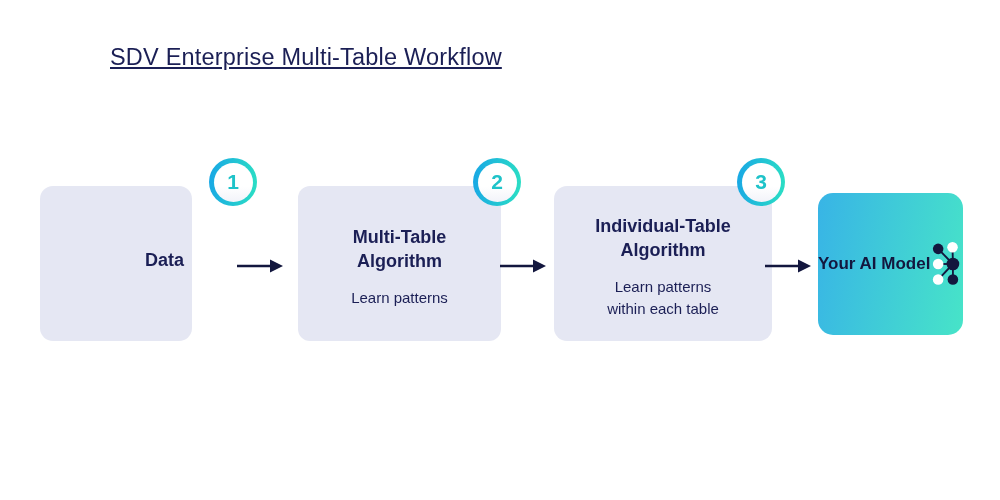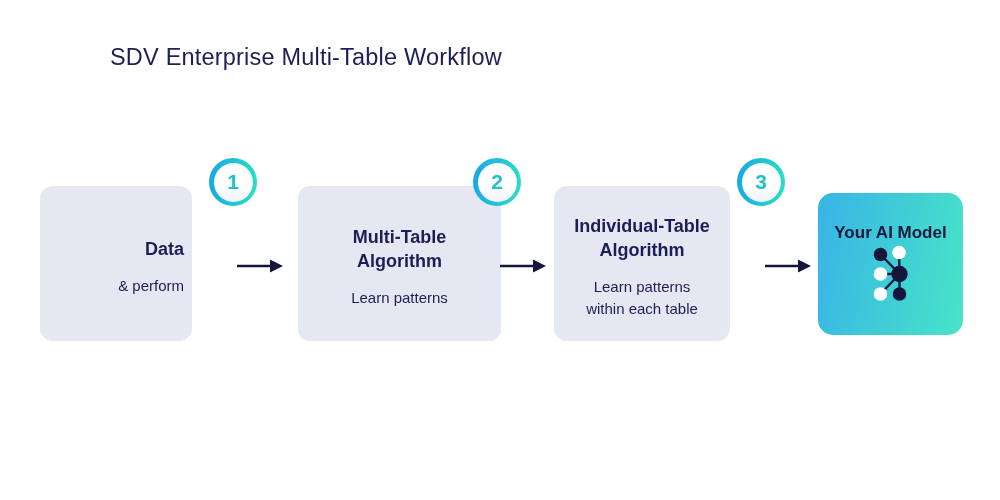--- a/index.html
+++ b/index.html
@@ -16,40 +16,41 @@
 
   .diagram-title {
     position: absolute;
     left: 110px;
     top: 44px;
     font-size: 23.5px;
     font-weight: 500;
     letter-spacing: 0.2px;
     color: #1b1f55;
     white-space: nowrap;
+    text-decoration: underline;
   }
 
   .step-box {
     position: absolute;
     top: 186px;
     height: 155px;
     background: #e5e7f3;
     border-radius: 13px;
     display: flex;
     flex-direction: column;
     align-items: center;
     justify-content: center;
     gap: 14px;
     padding: 6px 8px 0 8px;
     text-align: center;
     color: #1b1f55;
   }
   .step-box.box-1 { left: 40px;  width: 152px; align-items: flex-end; }
   .step-box.box-2 { left: 298px; width: 203px; border-radius: 12px; }
-  .step-box.box-3 { left: 554px; width: 176px; }
+  .step-box.box-3 { left: 554px; width: 218px; }
 
   .step-title { font-size: 18px; font-weight: 700; line-height: 24px; }
   .step-desc  { font-size: 15px; font-weight: 400; line-height: 22px; }
 
   .step-badge {
     position: absolute;
     top: 158px;
     width: 48px;
     height: 48px;
     border-radius: 50%;
@@ -80,21 +81,20 @@
 
   .result-box {
     position: absolute;
     left: 818px;
     top: 193px;
     width: 145px;
     height: 142px;
     border-radius: 15px;
     background: linear-gradient(100deg, #38b4e6 0%, #47e4c8 100%);
     display: flex;
-    flex-direction: column;
     align-items: center;
     justify-content: center;
     gap: 0;
     text-align: center;
   }
   .result-label {
     font-size: 17px;
     font-weight: 700;
     color: #13173e;
     white-space: nowrap;
@@ -105,21 +105,20 @@
 
 <div class="canvas">
 
   <div class="diagram-title">SDV Enterprise Multi-Table Workflow</div>
 
   <div class="step-box box-1">
     <div class="step-title">
       <div>Data</div>
     </div>
     <div class="step-desc">
-      <div>&amp; perform</div>
     </div>
   </div>
   <div class="step-badge badge-1">
     <div class="badge-inner">1</div>
   </div>
 
   <svg class="flow-arrow arrow-1" width="46" height="16" viewBox="0 0 46 16">
     <line x1="0" y1="8" x2="34" y2="8" stroke="#13173e" stroke-width="2.6"></line>
     <polygon points="33,1.5 46,8 33,14.5" fill="#13173e"></polygon>
   </svg>

